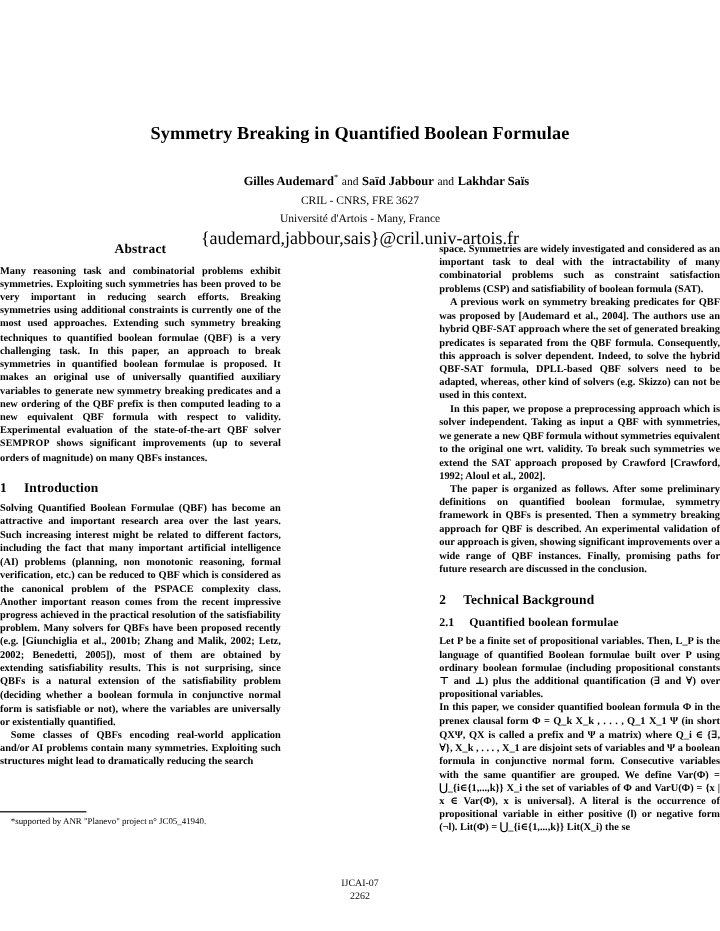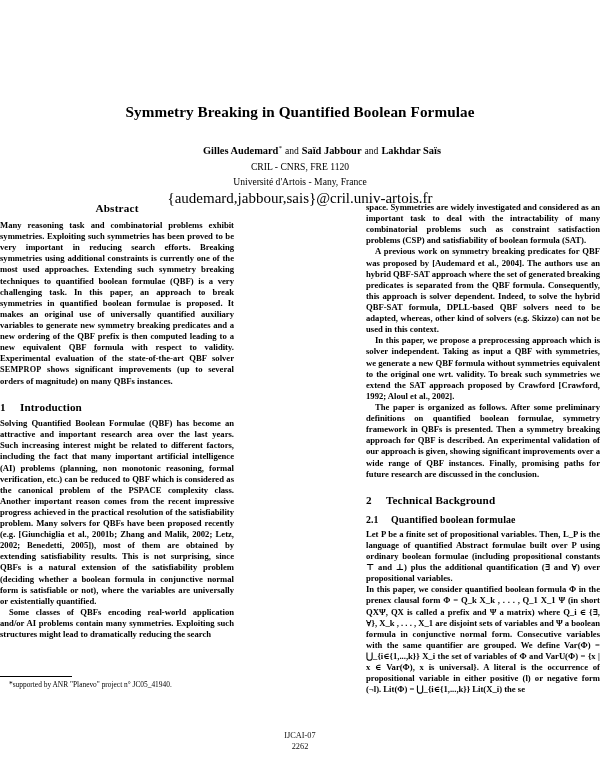--- a/index.html
+++ b/index.html
@@ -168,21 +168,21 @@
 
 <div class="page">
 
   <div class="title-block">
     <h1 class="paper-title">Symmetry Breaking in Quantified Boolean Formulae</h1>
 
     <div class="authors">
       <span class="name">Gilles Audemard</span><span class="sup">*</span><span class="sep">and</span><span class="name">Saïd Jabbour</span><span class="sep">and</span><span class="name">Lakhdar Saïs</span>
     </div>
 
-    <div class="affil">CRIL - CNRS, FRE 1120</div>
+    <div class="affil">CRIL - CNRS, FRE 3627</div>
     <div class="affil">Université d'Artois - Many, France</div>
     <div class="email">{audemard,jabbour,sais}@cril.univ-artois.fr</div>
   </div>
 
   <div class="columns">
 
     <div class="col col-left">
 
       <h2 class="abstract-head">Abstract</h2>
 
@@ -212,21 +212,21 @@
       <h2 class="sec">
         <span class="num">2</span>
         <span>Technical Background</span>
       </h2>
 
       <h3 class="subsec">
         <span class="num">2.1</span>
         <span>Quantified boolean formulae</span>
       </h3>
 
-      <p class="body noindent">Let P be a finite set of propositional variables. Then, L_P is the language of quantified Abstract formulae built over P using ordinary boolean formulae (including propositional constants ⊤ and ⊥) plus the additional quantification (∃ and ∀) over propositional variables.</p>
+      <p class="body noindent">Let P be a finite set of propositional variables. Then, L_P is the language of quantified Boolean formulae built over P using ordinary boolean formulae (including propositional constants ⊤ and ⊥) plus the additional quantification (∃ and ∀) over propositional variables.</p>
       <p class="body noindent">In this paper, we consider quantified boolean formula Φ in the prenex clausal form Φ = Q_k X_k , . . . , Q_1 X_1 Ψ (in short QXΨ, QX is called a prefix and Ψ a matrix) where Q_i ∈ {∃, ∀}, X_k , . . . , X_1 are disjoint sets of variables and Ψ a boolean formula in conjunctive normal form. Consecutive variables with the same quantifier are grouped. We define Var(Φ) = ⋃_{i∈{1,...,k}} X_i the set of variables of Φ and VarU(Φ) = {x | x ∈ Var(Φ), x is universal}. A literal is the occurrence of propositional variable in either positive (l) or negative form (¬l). Lit(Φ) = ⋃_{i∈{1,...,k}} Lit(X_i) the se</p>
     </div>
   </div>
 
   <div class="footer">
     <div>IJCAI-07</div>
     <div>2262</div>
   </div>
 
 </div>

